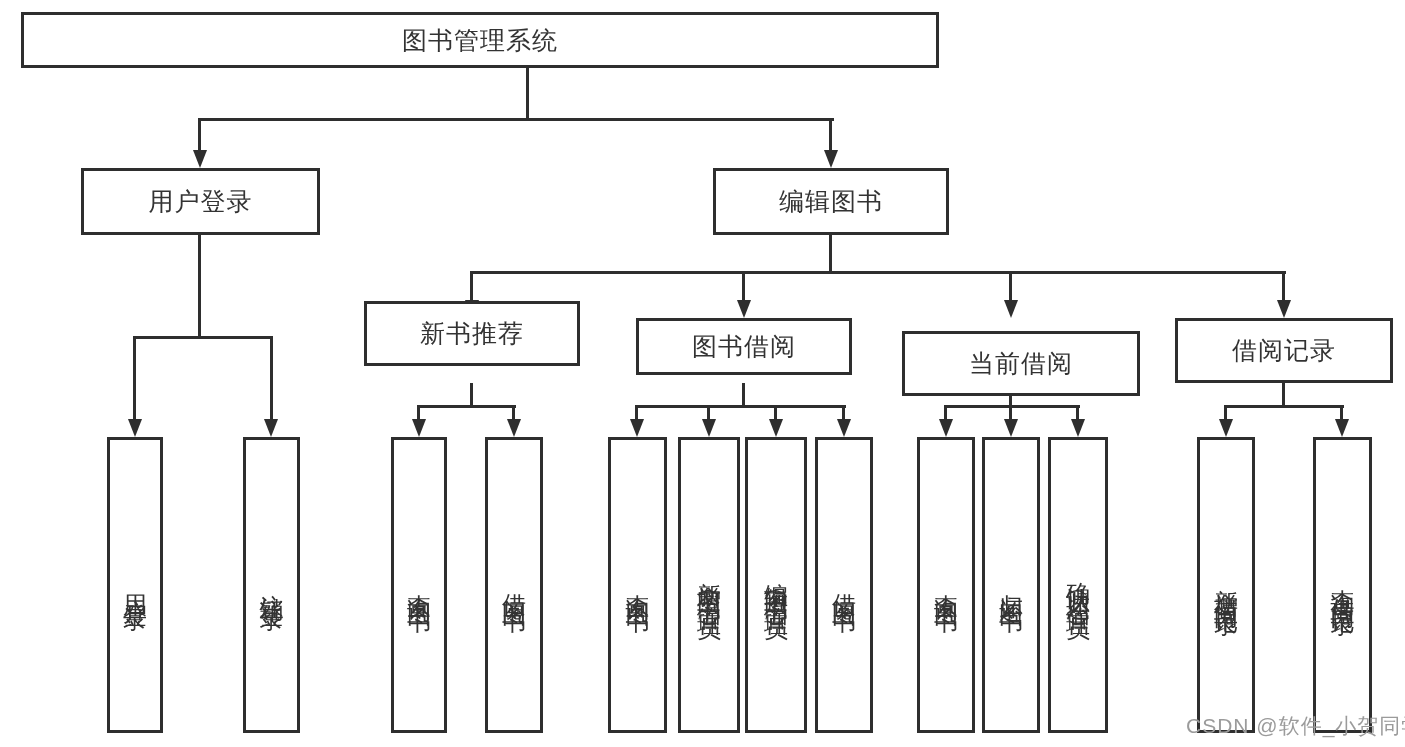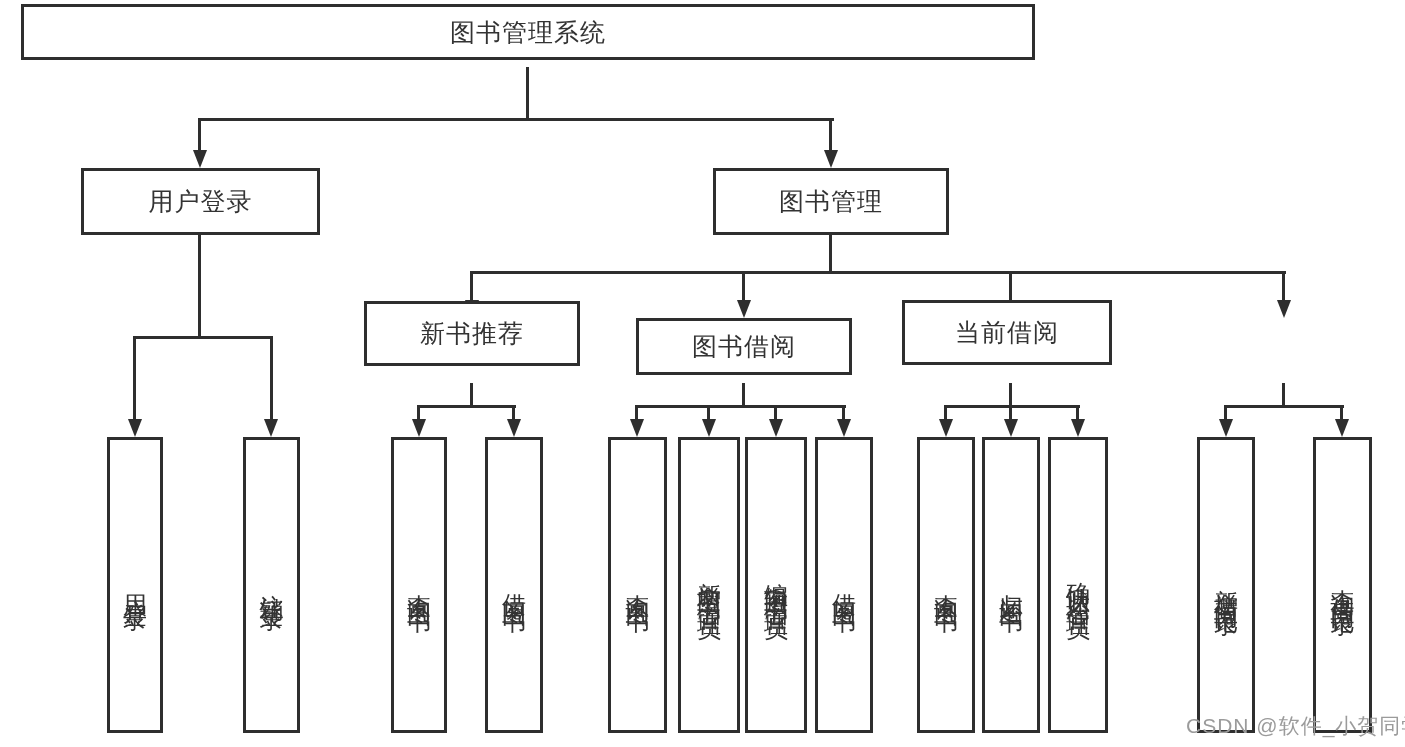--- a/index.html
+++ b/index.html
@@ -33,32 +33,33 @@
     position:absolute;left:1186px;top:712px;
     font-size:21px;color:#9b9b9b;letter-spacing:1px;
     z-index:5;white-space:nowrap;
   }
 </style>
 </head>
 <body>
 
 <div id="canvas">
 
-  <div class="box" style="left:21px;top:4px;width:1014px;height:56px">图书管理系统</div>
+  <div class="box" style="left:21px;top:12px;width:918px;height:56px">图书管理系统</div>
 
   <div class="box" style="left:81px;top:168px;width:239px;height:67px">用户登录</div>
 
-  <div class="box" style="left:713px;top:168px;width:236px;height:67px">图书管理</div>
+  <div class="box" style="left:713px;top:168px;width:236px;height:67px">编辑图书</div>
 
   <div class="box" style="left:364px;top:301px;width:216px;height:65px">新书推荐</div>
 
   <div class="box" style="left:636px;top:318px;width:216px;height:57px">图书借阅</div>
 
-  <div class="box" style="left:902px;top:300px;width:210px;height:65px">当前借阅</div>
+  <div class="box" style="left:902px;top:331px;width:238px;height:65px">当前借阅</div>
 
+  <div class="box" style="left:1175px;top:318px;width:218px;height:65px">借阅记录</div>
 
   <div class="box vbox" style="left:107px;top:437px;width:56px;height:296px">
     <span>用户登录</span>
   </div>
   <div class="box vbox" style="left:243px;top:437px;width:57px;height:296px">
     <span>注销登录</span>
   </div>
 
   <div class="box vbox" style="left:391px;top:437px;width:56px;height:296px">
     <span>查询图书</span>

